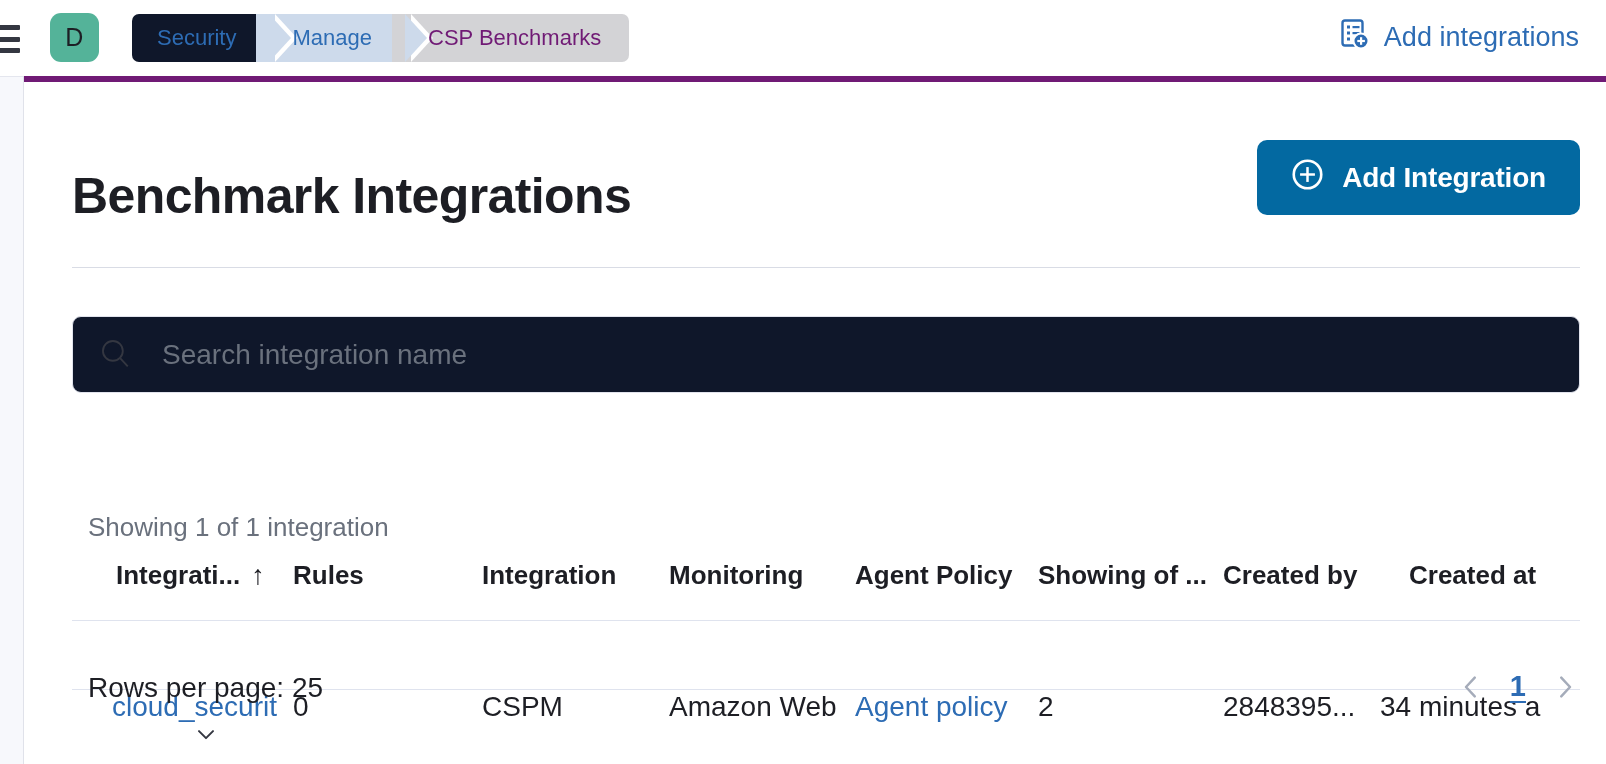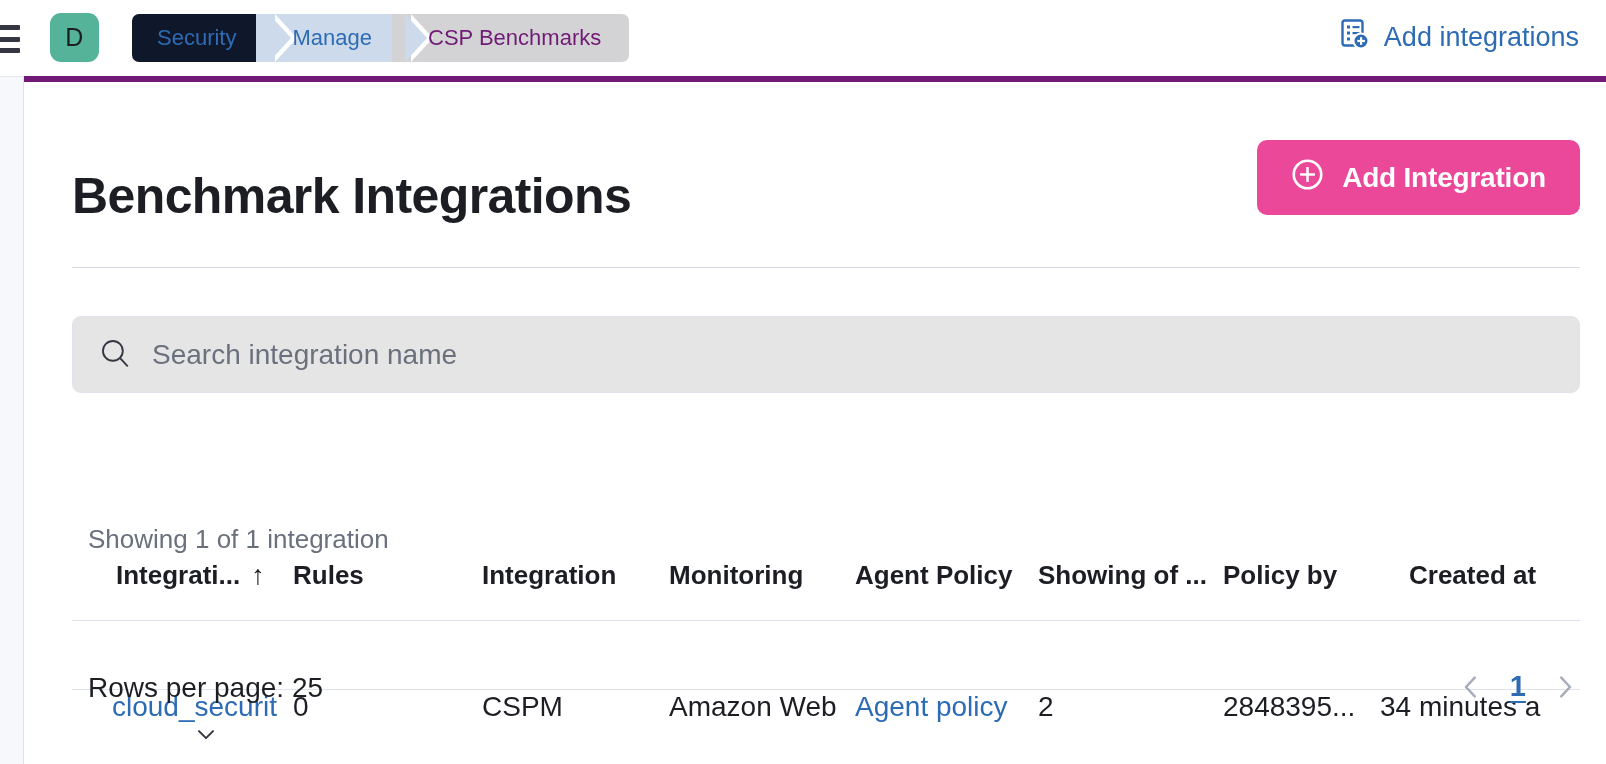--- a/index.html
+++ b/index.html
@@ -180,21 +180,21 @@
     color: #1d1e24;
     letter-spacing: -0.6px;
     white-space: nowrap;
   }
 
   .add-integration-btn {
     position: absolute;
     right: 26px;
     top: 58px;
     height: 75px;
-    background: #ec4899;
+    background: #0369a1;
     color: #ffffff;
     border: none;
     border-radius: 10px;
     padding: 0 34px;
     display: flex;
     align-items: center;
     gap: 18px;
     font-size: 28px;
     font-weight: bold;
     font-family: "Liberation Sans", sans-serif;
@@ -211,38 +211,38 @@
     background: #d9dce5;
   }
 
   
   .search-box {
     position: absolute;
     left: 48px;
     top: 234px;
     width: 1508px;
     height: 77px;
-    background: #e5e5e5;
+    background: #0f172a;
     border: 1px solid #e1e3ec;
     border-radius: 9px;
     box-sizing: border-box;
     display: flex;
     align-items: center;
     padding-left: 25px;
-    gap: 20px;
+    gap: 30px;
   }
   .search-placeholder {
     color: #6a717d;
     font-size: 28px;
   }
 
   .showing-text {
     position: absolute;
     left: 64px;
-    top: 442px;
+    top: 430px;
     font-size: 26px;
     color: #6a717d;
   }
 
   
   .table {
     position: absolute;
     left: 48px;
     top: 478px;
     width: 1534px;
@@ -426,21 +426,21 @@
       <div class="th" style="left:597px;">
         <span>Monitoring</span>
       </div>
       <div class="th" style="left:783px;">
         <span>Agent Policy</span>
       </div>
       <div class="th" style="left:966px;">
         <span>Showing of ...</span>
       </div>
       <div class="th" style="left:1151px;">
-        <span>Policy by</span>
+        <span>Created by</span>
       </div>
       <div class="th" style="left:1337px;">
         <span>Created at</span>
       </div>
     </div>
 
     <div class="row-sep" style="top:60px;"></div>
 
     <div class="tr" style="top:61px; position:relative;">
       <div class="td link" style="left:40px;">

